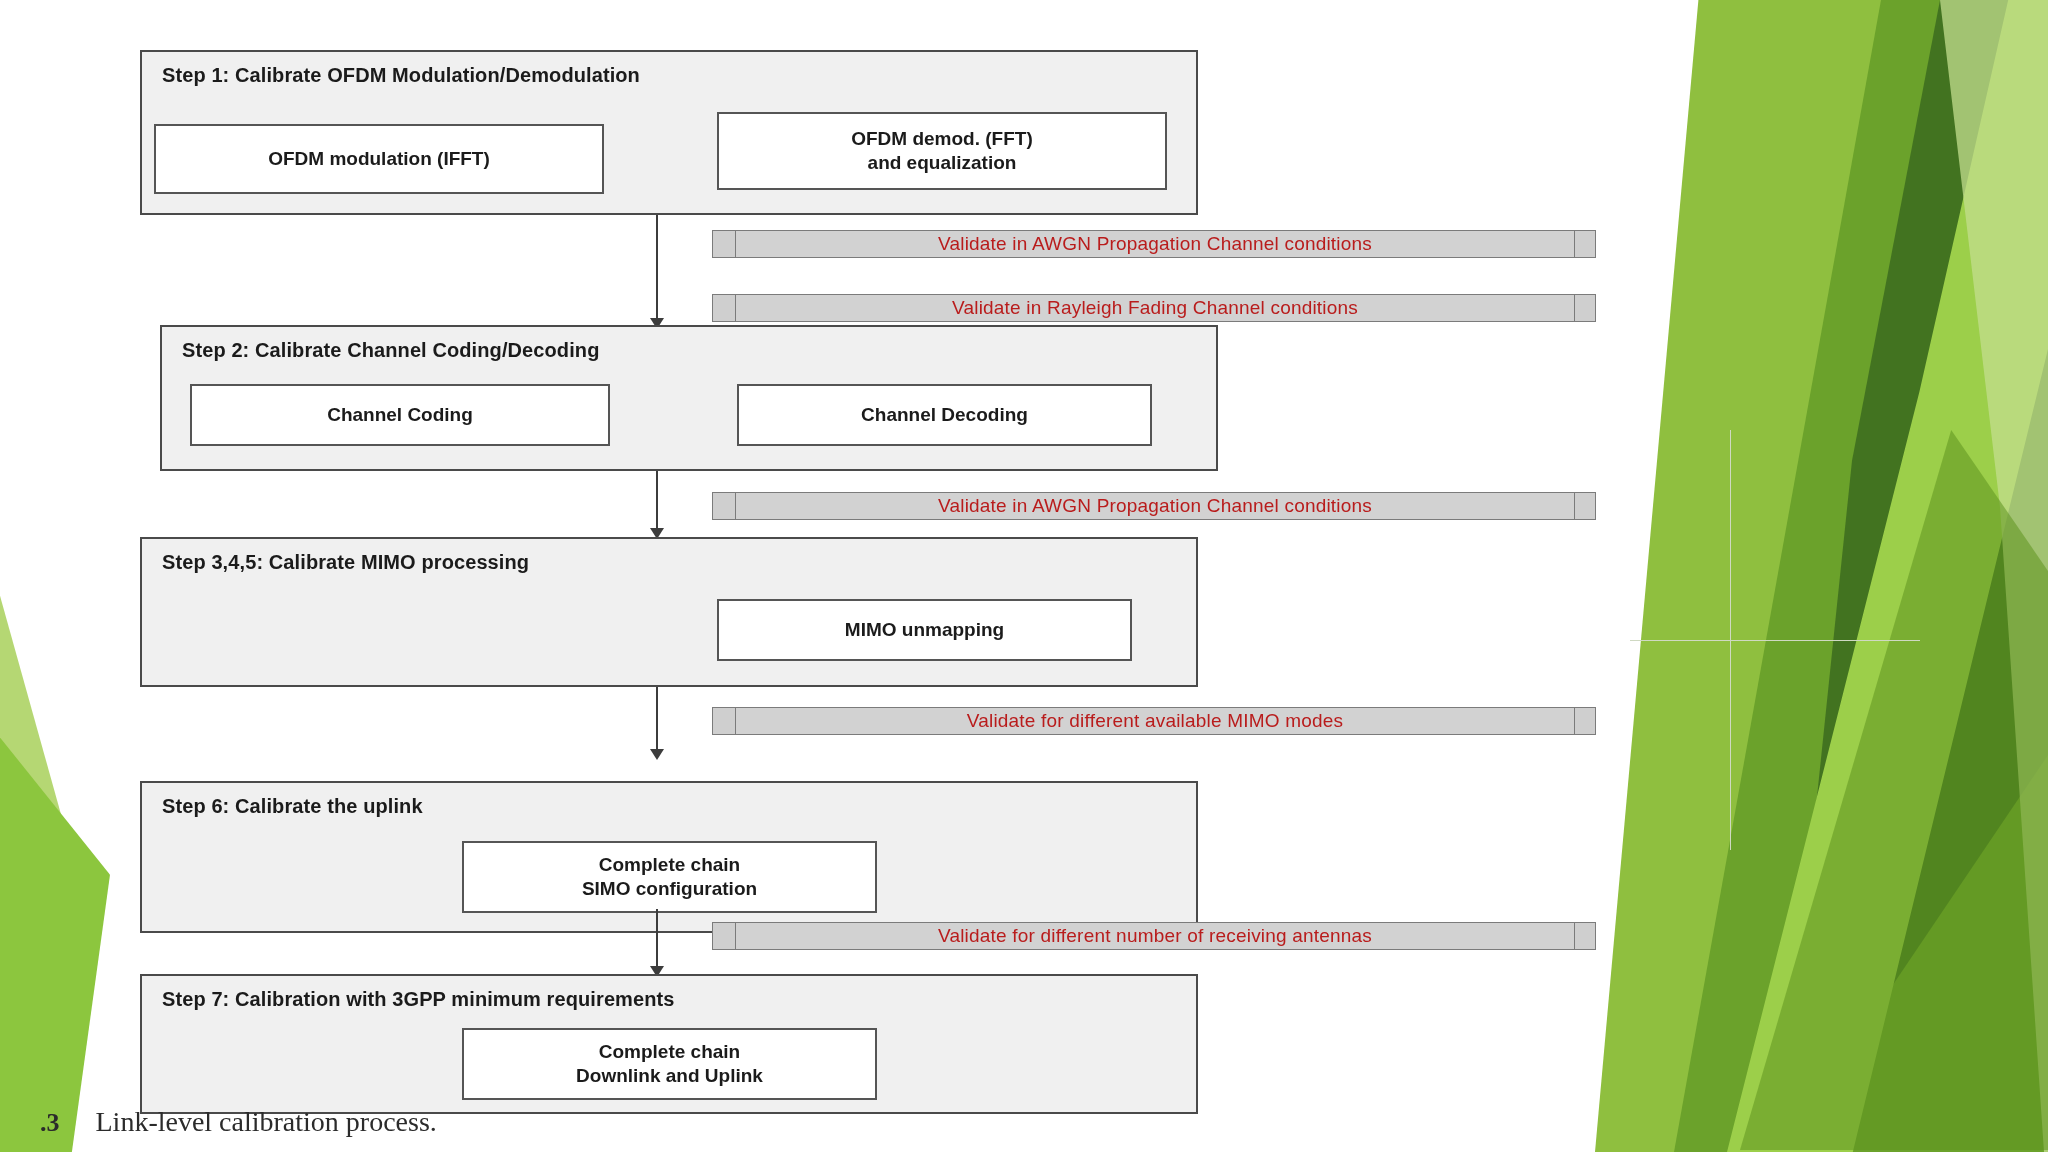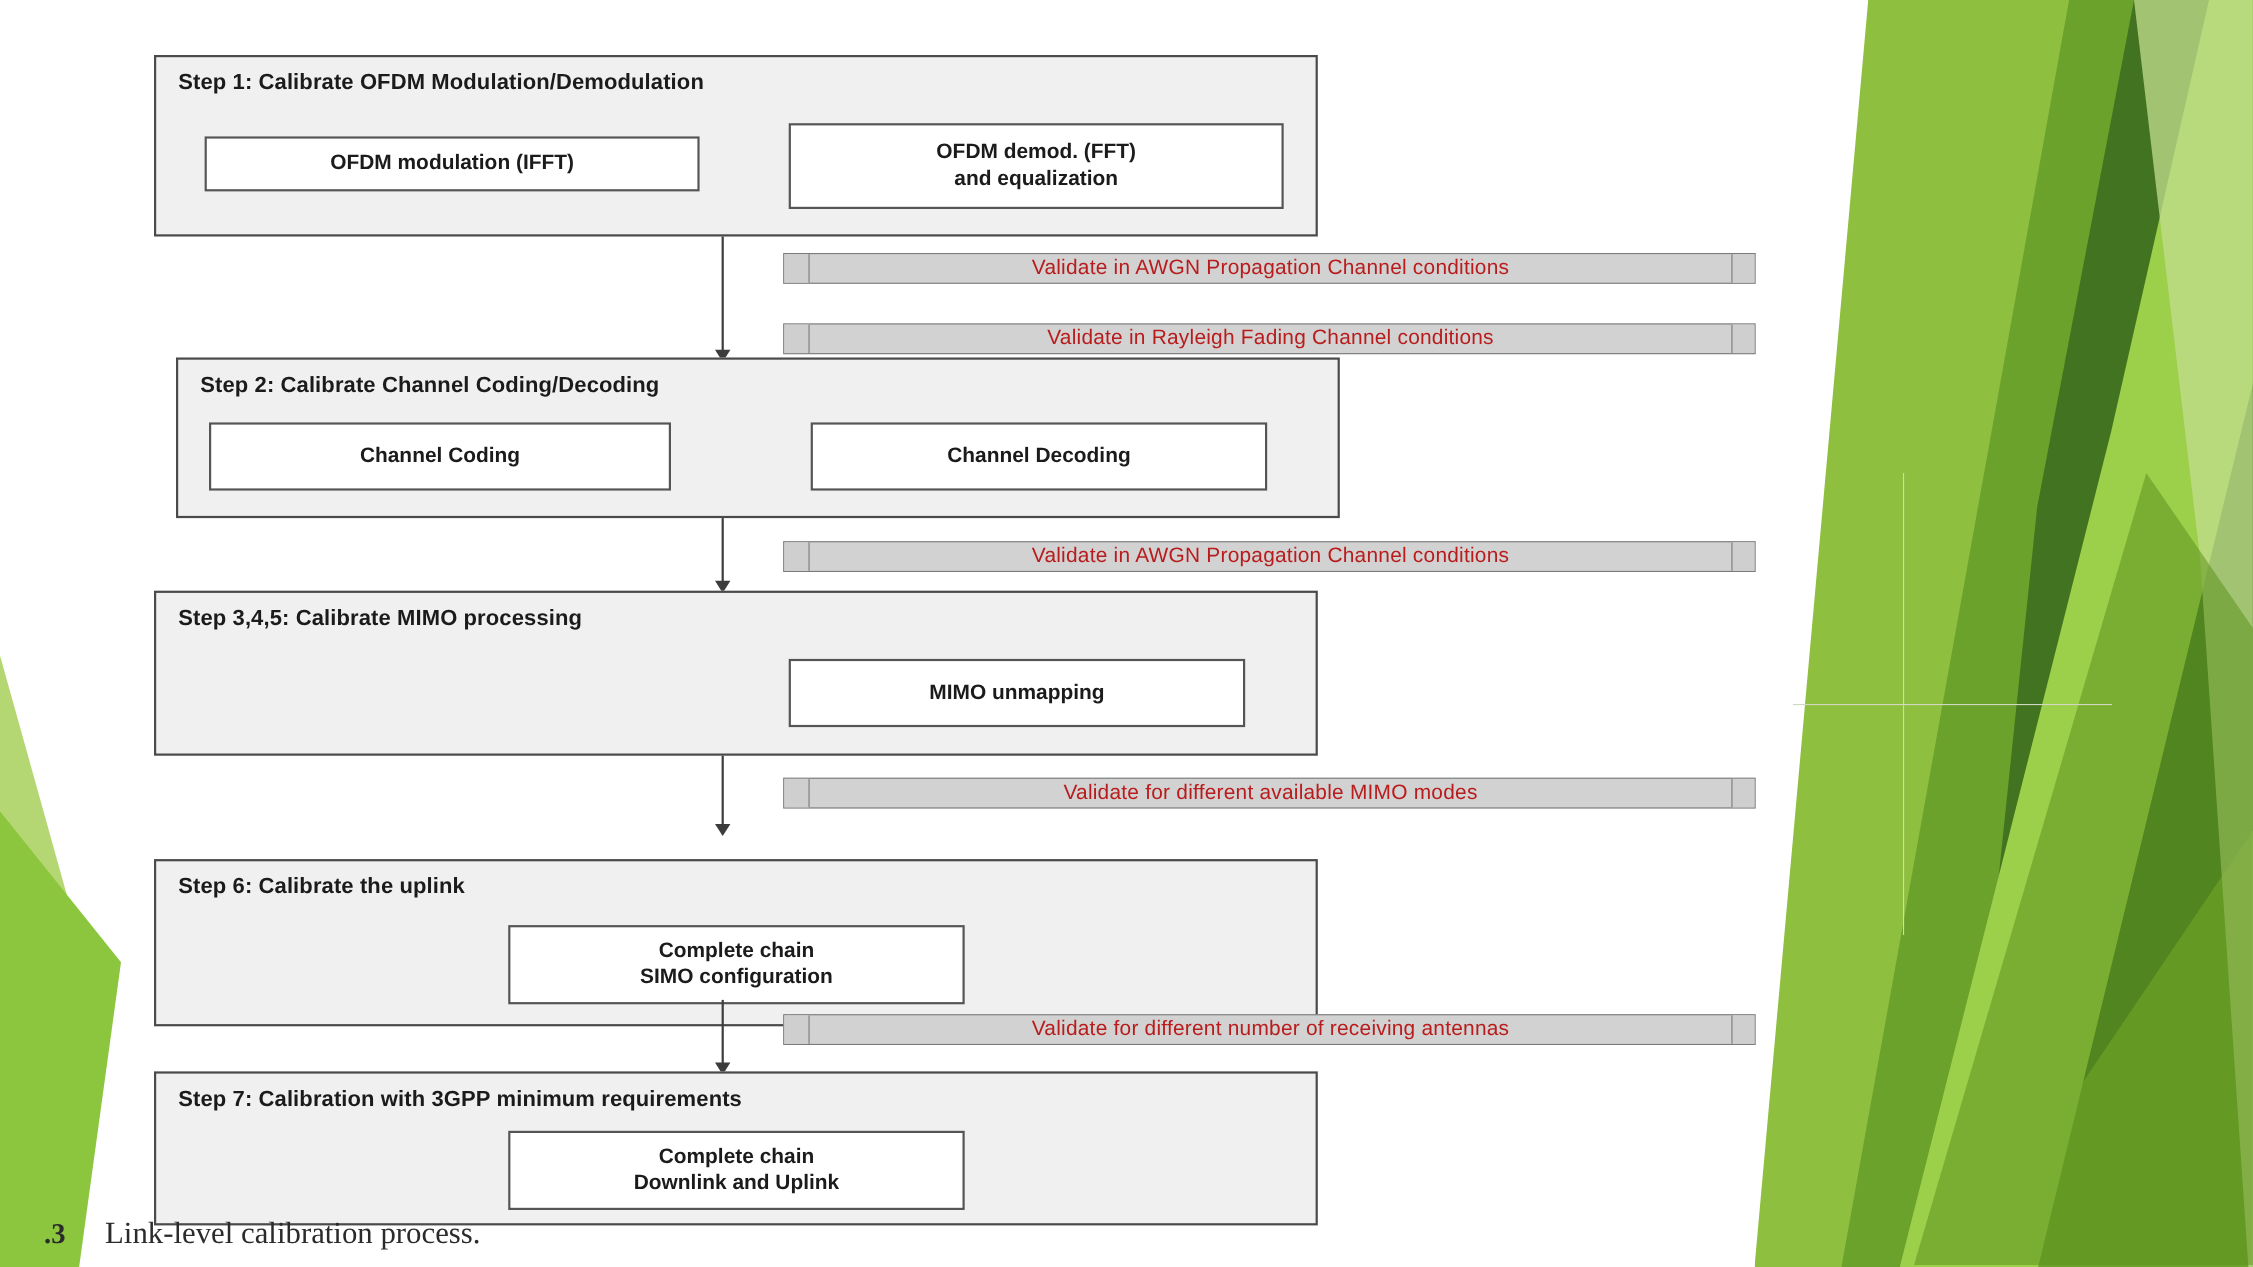--- a/index.html
+++ b/index.html
@@ -168,21 +168,21 @@
   <div class="deco deco-r5"></div>
   <div class="deco deco-r6"></div>
   <div class="deco deco-hair-1"></div>
   <div class="deco deco-hair-2"></div>
 </div>
 
 <div id="figure">
 
   <div class="step-box" style="left:140px;top:50px;width:1058px;height:165px;padding-left:36px;">
     <div class="step-title">Step 1: Calibrate OFDM Modulation/Demodulation</div>
-    <div class="inner-box" style="left:44px;top:72px;width:450px;height:50px;text-align:center;">OFDM modulation (IFFT)</div>
+    <div class="inner-box" style="left:12px;top:72px;width:450px;height:70px;text-align:center;">OFDM modulation (IFFT)</div>
     <div class="inner-box" style="left:575px;top:60px;width:450px;height:78px;white-space:pre-line;"><span style="white-space:pre-line;">OFDM demod. (FFT)
 and equalization</span></div>
   </div>
 
   <div class="arrow-line" style="left:656px;top:215px;height:105px;"></div>
   <div class="arrow-head" style="left:650px;top:318px;"></div>
 
   <div class="validate-bar" style="left:712px;top:230px;width:884px;">
     <div class="vb-cap"></div>
     <div class="vb-text">Validate in AWGN Propagation Channel conditions</div>

